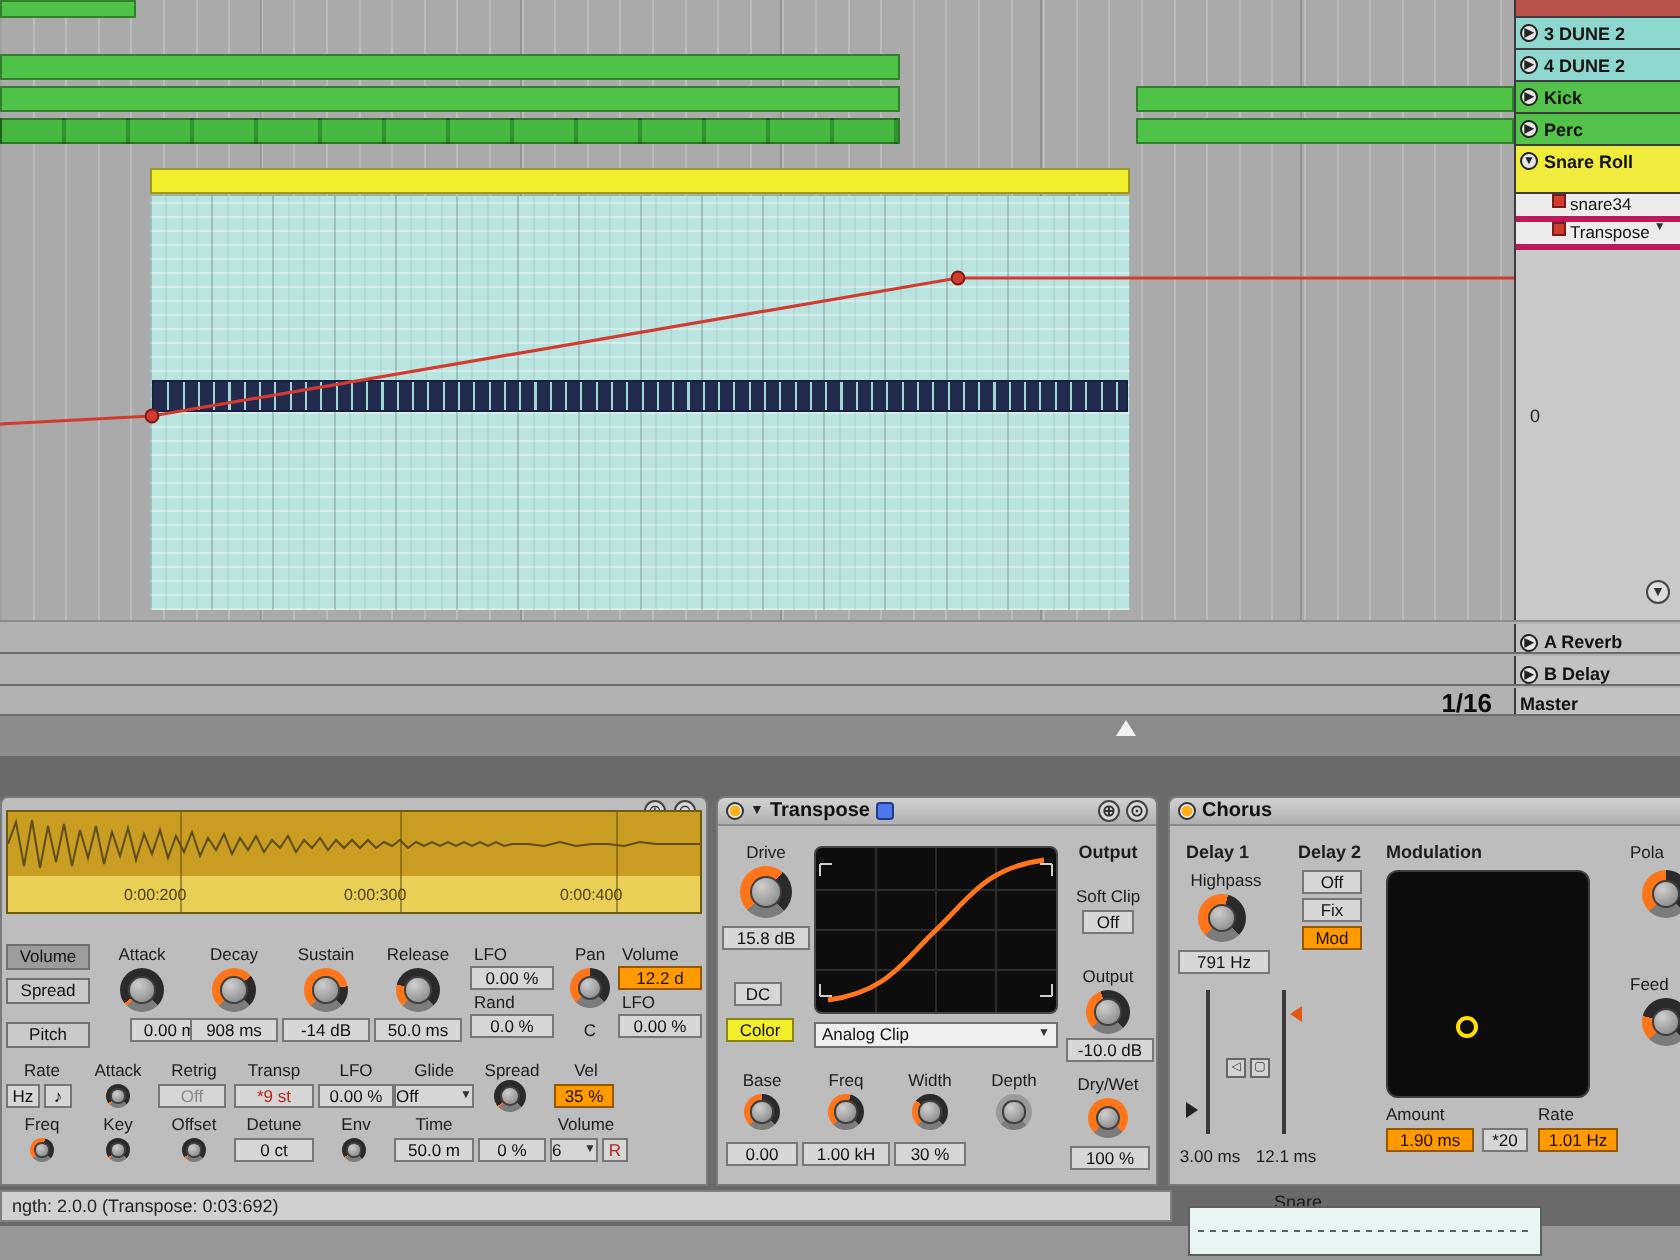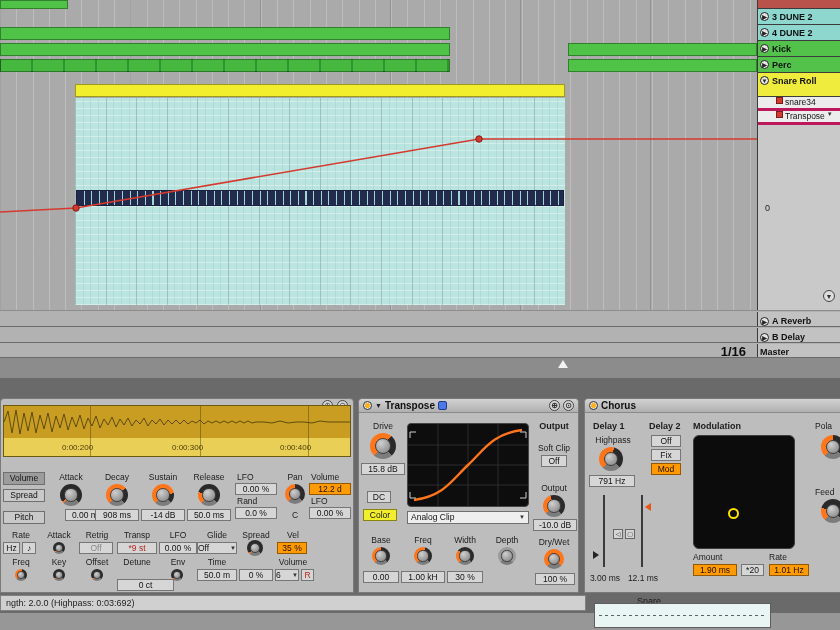--- a/index.html
+++ b/index.html
@@ -271,21 +271,21 @@
     <span class="lb" style="left:40px;top:158px;width:36px">Key</span>
     <span class="lb" style="left:78px;top:158px;width:36px">Offset</span>
     <span class="lb" style="left:116px;top:158px;width:40px">Detune</span>
     <span class="lb" style="left:158px;top:158px;width:38px">Env</span>
     <span class="lb" style="left:196px;top:158px;width:40px">Time</span>
     <span class="lb" style="left:274px;top:158px;width:36px">Volume</span>
 
     <span class="knob k12" style="left:14px;top:170px;--a:150deg"></span>
     <span class="knob k12" style="left:52px;top:170px;--a:8deg"></span>
     <span class="knob k12" style="left:90px;top:170px;--a:8deg"></span>
-    <span class="vb" style="left:116px;top:180px;width:57px">0 ct</span>
+    <span class="vb" style="left:116px;top:170px;width:40px">0 ct</span>
     <span class="knob k12" style="left:170px;top:170px;--a:8deg"></span>
     <span class="vb" style="left:196px;top:170px;width:40px">50.0 m</span>
     <span class="vb" style="left:238px;top:170px;width:34px">0 %</span>
     <span class="vb" style="left:274px;top:170px;width:24px">
       <span>6</span>
       <span class="dda">▼</span>
     </span>
     <span class="vb btn" style="left:300px;top:170px;width:13px;color:#b3271c">R</span>
   </div>
 
@@ -383,18 +383,18 @@
     <span class="vb orange" style="left:184px;top:165px;width:40px">1.01 Hz</span>
 
     <span class="lb left" style="left:230px;top:22px;width:40px">Pola</span>
     <span class="knob k24" style="left:236px;top:36px;--a:135deg"></span>
     <span class="lb left" style="left:230px;top:88px;width:40px">Feed</span>
     <span class="knob k24" style="left:236px;top:100px;--a:60deg"></span>
   </div>
 
   <div class="bottomstrip"></div>
   <div class="statusleft">
-    <span>ngth: 2.0.0    (Highpass: 0:03:692)</span>
+    <span>ngth: 2.0.0    (Transpose: 0:03:692)</span>
   </div>
   <span class="clipname">Snare</span>
   <div class="overview"></div>
 
 </div>
 
 </body></html>

